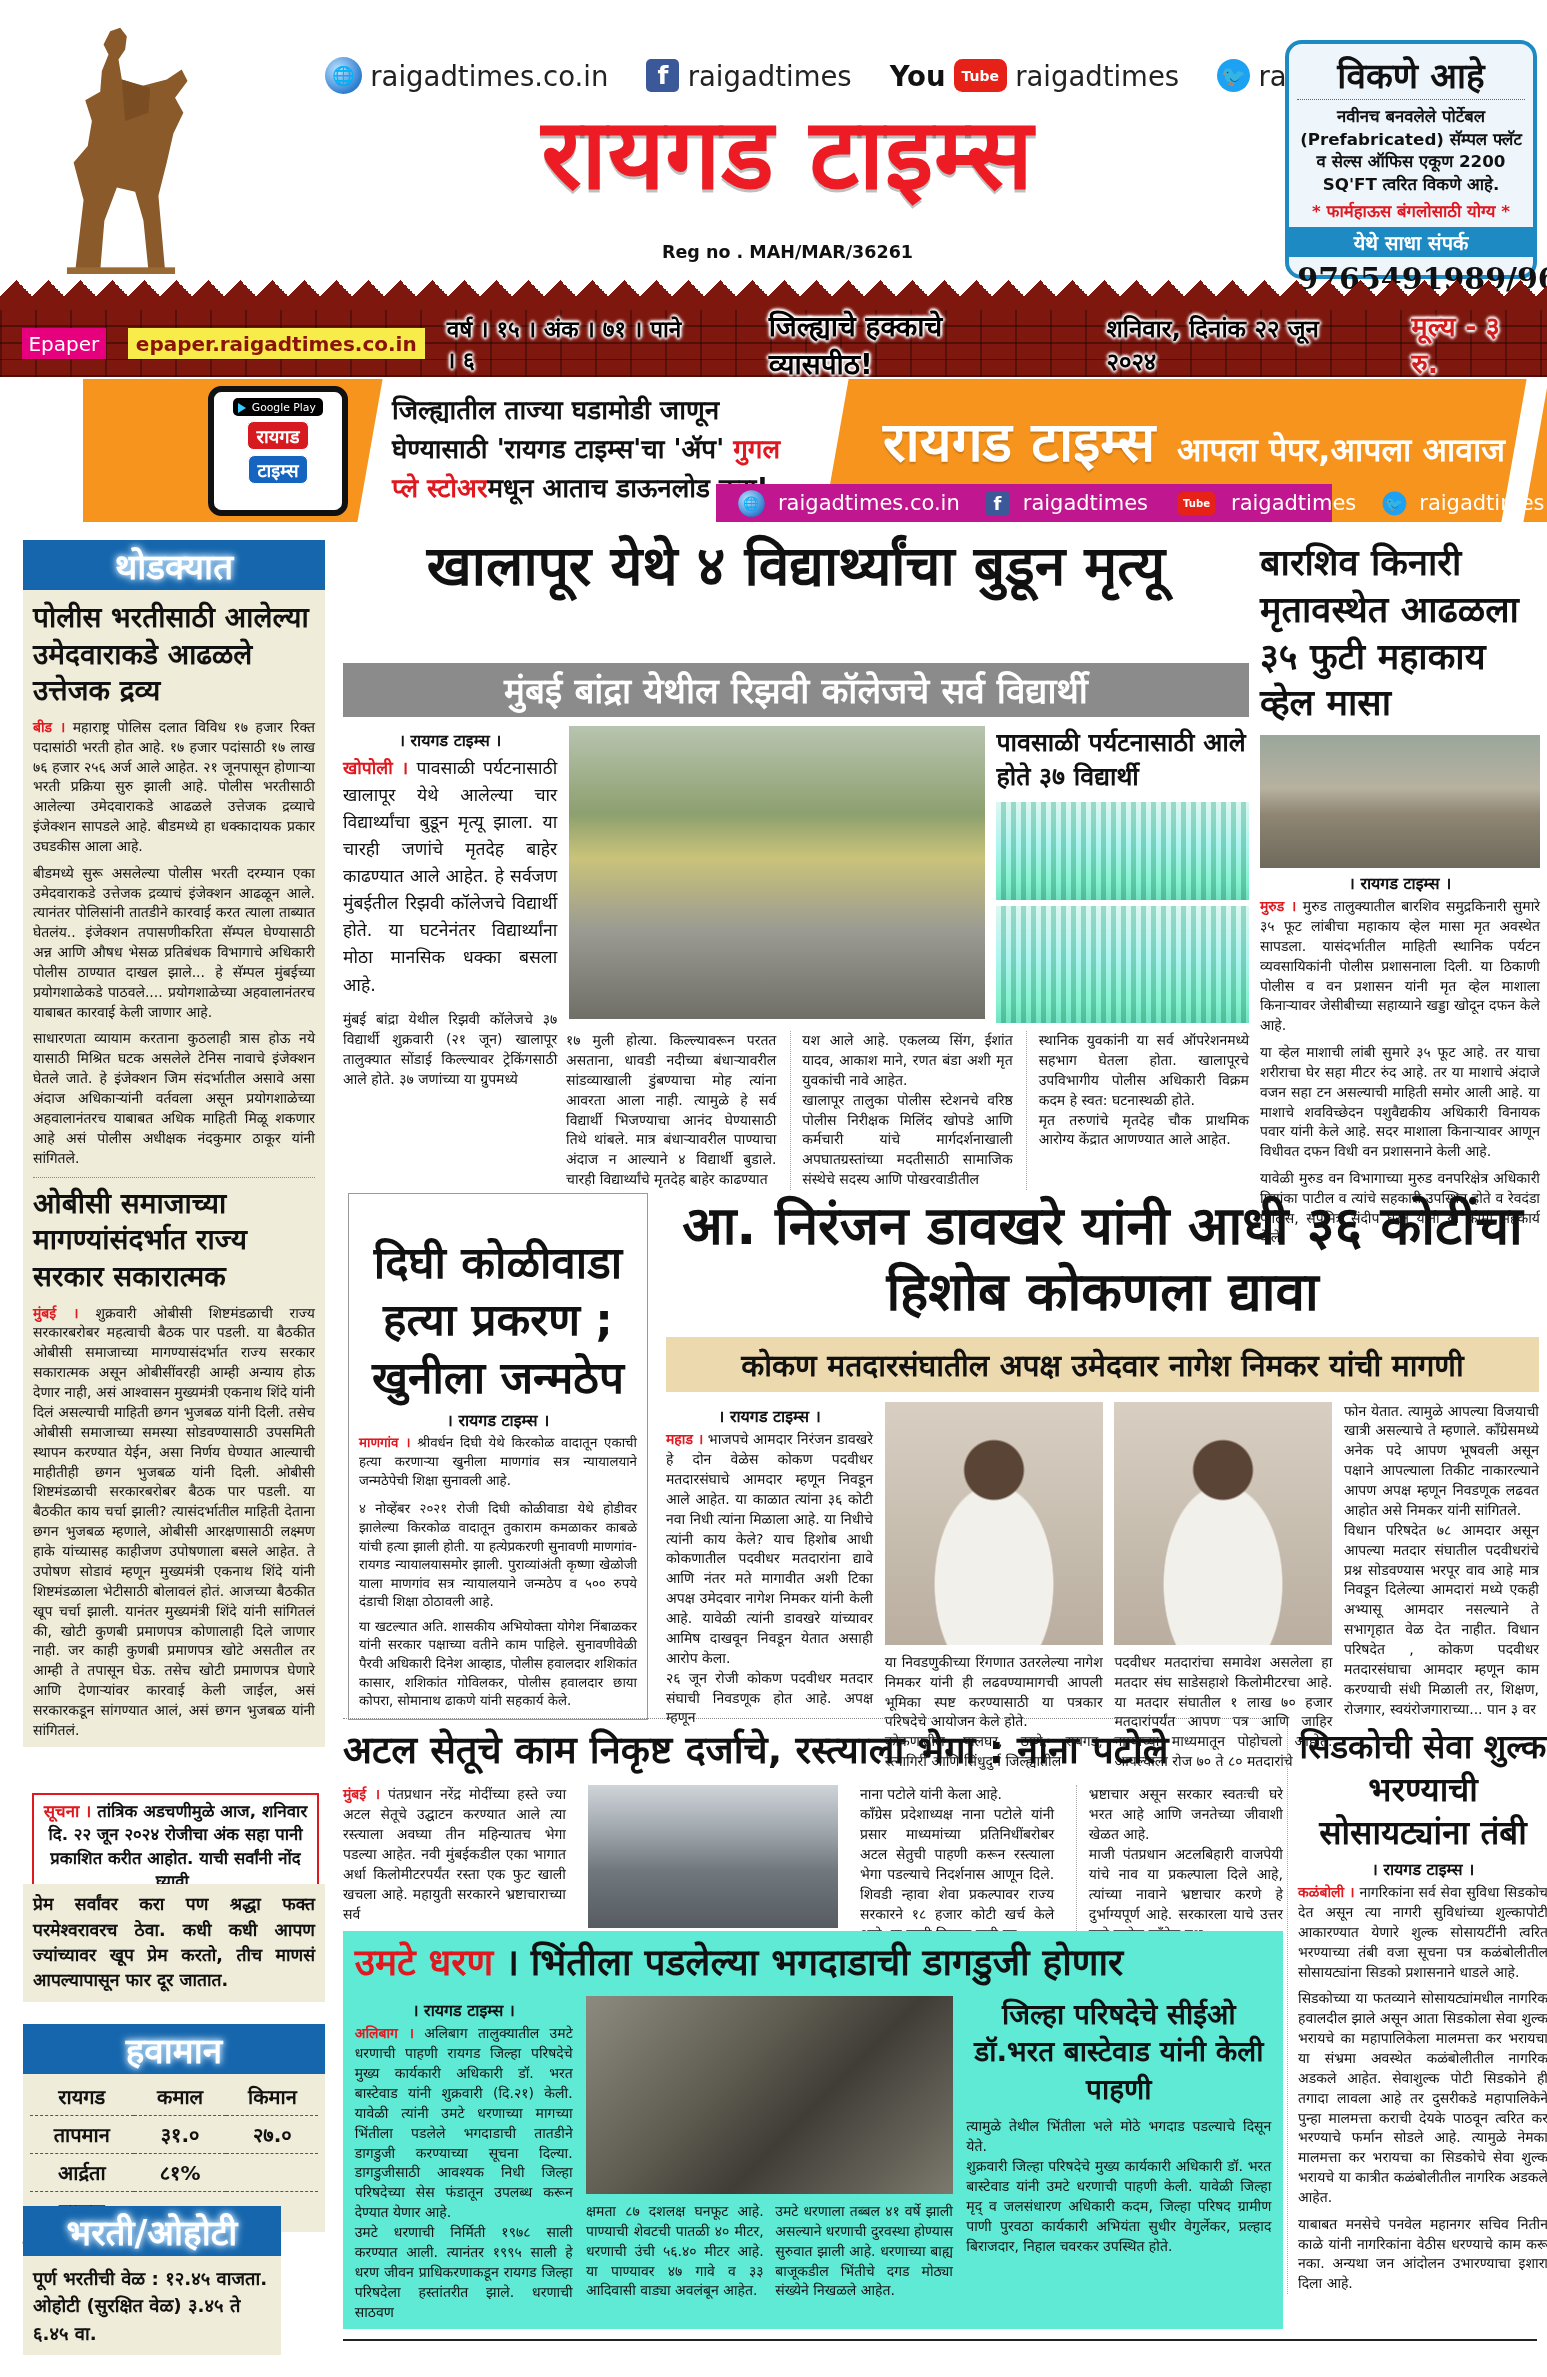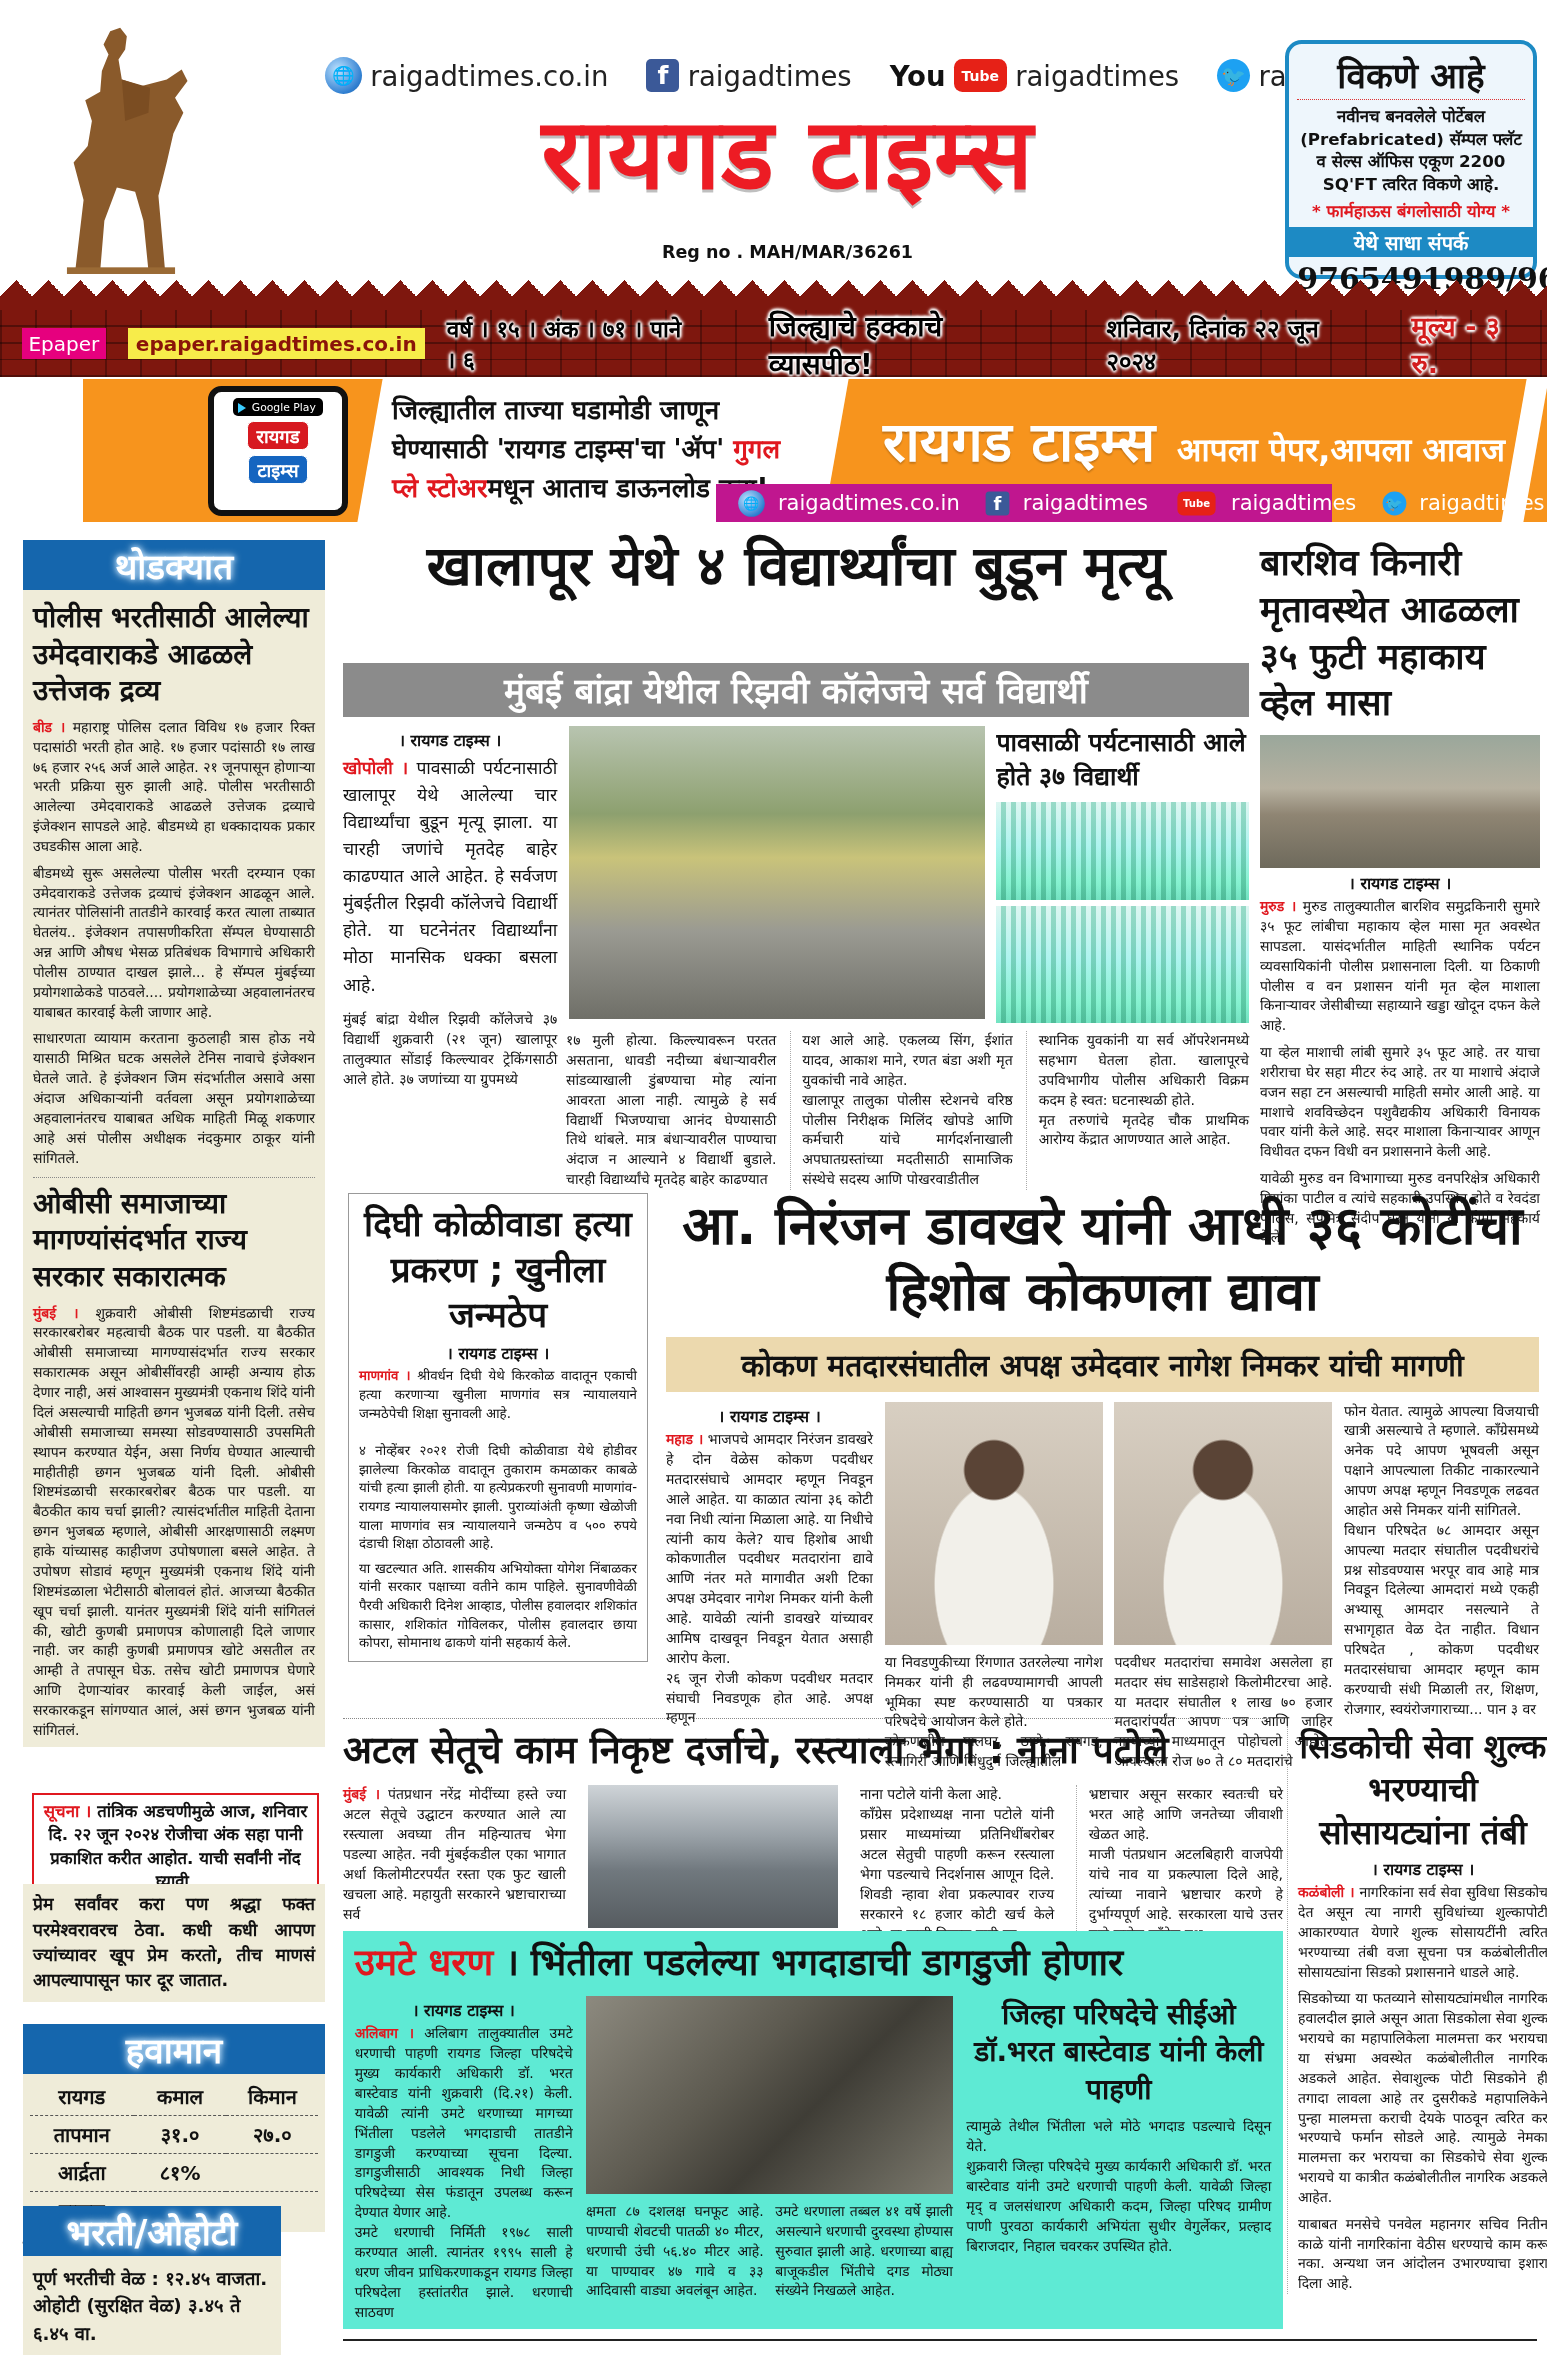--- a/index.html
+++ b/index.html
@@ -272,27 +272,27 @@
     <div class="byline">। रायगड टाइम्स ।</div>
     <div class="just body-txt">
       <span class="dl">मुरुड ।</span>
       <span>मुरुड तालुक्यातील बारशिव समुद्रकिनारी सुमारे ३५ फूट लांबीचा महाकाय व्हेल मासा मृत अवस्थेत सापडला. यासंदर्भातील माहिती स्थानिक पर्यटन व्यवसायिकांनी पोलीस प्रशासनाला दिली. या ठिकाणी पोलीस व वन प्रशासन यांनी मृत व्हेल माशाला किनाऱ्यावर जेसीबीच्या सहाय्याने खड्डा खोदून दफन केले आहे.</span>
     </div>
     <div class="just body-txt" style="margin-top:6.7px;">या व्हेल माशाची लांबी सुमारे ३५ फूट आहे. तर याचा शरीराचा घेर सहा मीटर रुंद आहे. तर या माशाचे अंदाजे वजन सहा टन असल्याची माहिती समोर आली आहे. या माशाचे शवविच्छेदन पशुवैद्यकीय अधिकारी विनायक पवार यांनी केले आहे. सदर माशाला किनाऱ्यावर आणून विधीवत दफन विधी वन प्रशासनाने केली आहे.</div>
     <div class="just body-txt" style="margin-top:6.7px;">यावेळी मुरुड वन विभागाच्या मुरुड वनपरिक्षेत्र अधिकारी प्रियांका पाटील व त्यांचे सहकारी उपस्थित होते व रेवदंडा पोलिस, सर्पमित्र संदीप घरत यांनी या कामी सहकार्य केले.</div>
   </div>
 
   <div class="abs" style="left:348px;top:1193px;width:300px;border:0.8px solid #999;padding:8.3px 10px;box-sizing:border-box;">
-    <div class="h3 ctr" style="font-size:35px;">दिघी कोळीवाडा हत्या प्रकरण ; खुनीला जन्मठेप</div>
+    <div class="h3 ctr" style="font-size:44px;margin-top:32px;">दिघी कोळीवाडा हत्या प्रकरण ; खुनीला जन्मठेप</div>
     <div class="byline">। रायगड टाइम्स ।</div>
     <div class="just small-txt">
       <span class="dl">माणगांव ।</span>
       <span>श्रीवर्धन दिघी येथे किरकोळ वादातून एकाची हत्या करणाऱ्या खुनीला माणगांव सत्र न्यायालयाने जन्मठेपेची शिक्षा सुनावली आहे.</span>
     </div>
-    <div class="just small-txt" style="margin-top:19px;">४ नोव्हेंबर २०२१ रोजी दिघी कोळीवाडा येथे होडीवर झालेल्या किरकोळ वादातून तुकाराम कमळाकर काबळे यांची हत्या झाली होती. या हत्येप्रकरणी सुनावणी माणगांव-रायगड न्यायालयासमोर झाली. पुराव्यांअंती कृष्णा खेळोजी याला माणगांव सत्र न्यायालयाने जन्मठेप व ५०० रुपये दंडाची शिक्षा ठोठावली आहे.</div>
+    <div class="just small-txt" style="margin-top:10px;">४ नोव्हेंबर २०२१ रोजी दिघी कोळीवाडा येथे होडीवर झालेल्या किरकोळ वादातून तुकाराम कमळाकर काबळे यांची हत्या झाली होती. या हत्येप्रकरणी सुनावणी माणगांव-रायगड न्यायालयासमोर झाली. पुराव्यांअंती कृष्णा खेळोजी याला माणगांव सत्र न्यायालयाने जन्मठेप व ५०० रुपये दंडाची शिक्षा ठोठावली आहे.</div>
     <div class="just small-txt" style="margin-top:5.8px;">या खटल्यात अति. शासकीय अभियोक्ता योगेश निंबाळकर यांनी सरकार पक्षाच्या वतीने काम पाहिले. सुनावणीवेळी पैरवी अधिकारी दिनेश आव्हाड, पोलीस हवालदार शशिकांत कासार, शशिकांत गोविलकर, पोलीस हवालदार छाया कोपरा, सोमानाथ ढाकणे यांनी सहकार्य केले.</div>
   </div>
 
   <div class="abs" style="left:666px;top:1193px;width:873px;">
     <div class="big-h2">आ. निरंजन डावखरे यांनी आधी ३६ कोटींचा हिशोब कोकणला द्यावा</div>
     <div class="tan-sub" style="margin-top:11.7px;">कोकण मतदारसंघातील अपक्ष उमेदवार नागेश निमकर यांची मागणी</div>
     <div style="display:flex;gap:11.7px;margin-top:10px;">
       <div style="width:207px;">
         <div class="byline">। रायगड टाइम्स ।</div>
         <div class="just body-txt ws"><span class="dl">महाड ।</span> <span>भाजपचे आमदार निरंजन डावखरे हे दोन वेळेस कोकण पदवीधर मतदारसंघाचे आमदार म्हणून निवडून आले आहेत. या काळात त्यांना ३६ कोटी नवा निधी त्यांना मिळाला आहे. या निधीचे त्यांनी काय केले? याच हिशोब आधी कोकणातील पदवीधर मतदारांना द्यावे आणि नंतर मते मागावीत अशी टिका अपक्ष उमेदवार नागेश निमकर यांनी केली आहे. यावेळी त्यांनी डावखरे यांच्यावर आमिष दाखवून निवडून येतात असाही आरोप केला.

